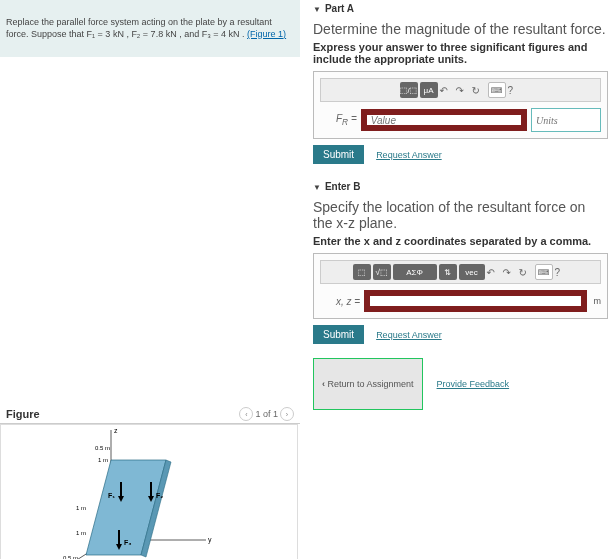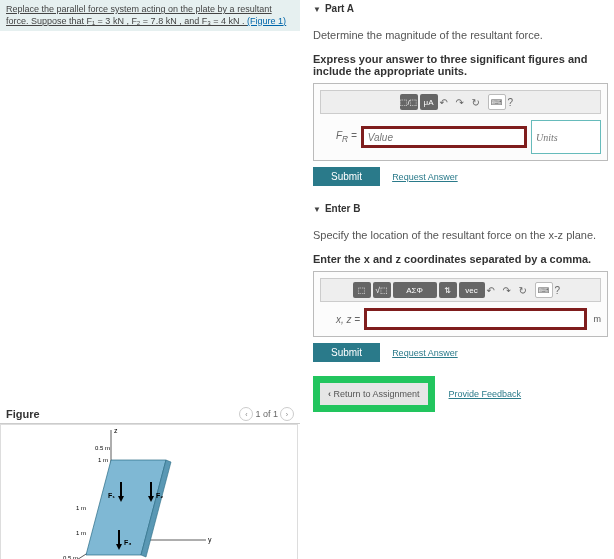--- a/index.html
+++ b/index.html
@@ -1,45 +1,45 @@
 <!DOCTYPE html>
 <html><head>
 <meta charset="utf-8">
 <style>
   * { box-sizing: border-box; margin: 0; padding: 0; }
   body { font-family: Arial, sans-serif; font-size: 10px; color: #333; width: 614px; height: 559px; background: #fff; position: relative; }
   .left-col { position: absolute; left: 0; top: 0; width: 300px; }
-  .problem { background: #e6f0f0; padding: 4px 6px; font-size: 9px; line-height: 1.3; color: #444; text-decoration: underline; }
+  .problem { background: #e6f0f0; padding: 17px 6px; font-size: 9px; line-height: 1.3; color: #444; }
   .problem a { color: #0066aa; text-decoration: underline; }
   .figure-area { position: absolute; left: 0; top: 405px; width: 300px; }
   .figure-header { display: flex; justify-content: space-between; align-items: center; font-size: 11px; font-weight: bold; padding: 2px 6px; border-bottom: 1px solid #ccc; text-align: right; }
   .pager { font-weight: normal; font-size: 9px; color: #666; display: flex; align-items: center; gap: 2px; }
   .pager-btn { width: 14px; height: 14px; border: 1px solid #ccc; border-radius: 50%; background: #fff; font-size: 7px; display: flex; align-items: center; justify-content: center; color: #888; cursor: pointer; }
   .figure-img { width: 298px; height: 140px; border: 1px solid #ddd; position: relative; overflow: hidden; }
 
   .right-col { position: absolute; left: 313px; top: 0; width: 295px; }
   .part { margin-bottom: 14px; }
   .part-header { font-size: 10px; font-weight: bold; color: #333; padding: 3px 0; }
   .part-header::before { content: "▼"; font-size: 8px; margin-right: 4px; color: #444; }
-  .prompt { font-size: 11px; color: #555; margin: 12px 0; }
+  .prompt { font-size: 14px; color: #555; margin: 4px 0; }
   .bold-prompt { font-size: 11px; font-weight: bold; color: #333; margin-bottom: 6px; }
   .answer-box { border: 1px solid #bbb; padding: 6px; background: #fcfcfc; }
   .toolbar { background: #eee; border: 1px solid #ccc; padding: 3px; display: flex; gap: 2px; align-items: center; margin-bottom: 6px; justify-content: center; }
   .tb { width: 18px; height: 16px; background: #666; color: #fff; font-size: 8px; display: inline-flex; align-items: center; justify-content: center; border-radius: 2px; }
   .tb-light { background: #fff; color: #555; border: 1px solid #bbb; }
   .tb-sm { width: 14px; background: none; color: #666; }
   .inrow { display: flex; align-items: center; gap: 4px; margin-left: 16px; }
   .lbl { font-style: italic; font-size: 10px; color: #666; }
-  .val-input { border: 3px solid #7f1d1d; height: 22px; padding: 2px 4px; font-size: 10px; font-style: italic; color: #aaa; flex: 1; }
-  .unit-input { border: 1px solid #6bb; height: 34px; padding: 2px 4px; font-family: serif; font-style: italic; font-size: 10px; color: #aaa; width: 70px; }
+  .val-input { border: 6px solid #7f1d1d; height: 22px; padding: 2px 4px; font-size: 10px; font-style: italic; color: #aaa; flex: 1; }
+  .unit-input { border: 1px solid #6bb; height: 24px; padding: 2px 4px; font-family: serif; font-style: italic; font-size: 10px; color: #aaa; width: 70px; }
   .actions { margin-top: 6px; display: flex; align-items: center; gap: 12px; }
-  .submit { background: #2a7a8a; color: #fff; border: none; padding: 4px 18px; font-size: 10px; cursor: pointer; }
+  .submit { background: #2a7a8a; color: #fff; border: none; padding: 4px 10px; font-size: 10px; cursor: pointer; }
   .link { color: #2a7a8a; font-size: 9px; text-decoration: underline; cursor: pointer; }
   .footer-row { margin-top: 10px; display: flex; gap: 14px; align-items: center; }
-  .return-btn { background: #e6e6e6; border: 7px solid #22c55e; padding: 6px 8px; font-size: 9px; color: #555; cursor: pointer; }
+  .return-btn { background: #e6e6e6; border: 1px solid #22c55e; padding: 20px 8px; font-size: 9px; color: #555; cursor: pointer; }
   .return-btn::before { content: "‹ "; font-weight: bold; }
   .unit-suffix { font-size: 9px; color: #555; margin-left: 3px; }
 </style>
 </head>
 <body>
 
 <div class="left-col">
   <div class="problem">
     <span>Replace the parallel force system acting on the plate by a resultant force. Suppose that</span>
     <span>F₁ = 3 kN , F₂ = 7.8 kN , and F₃ = 4 kN . </span>

